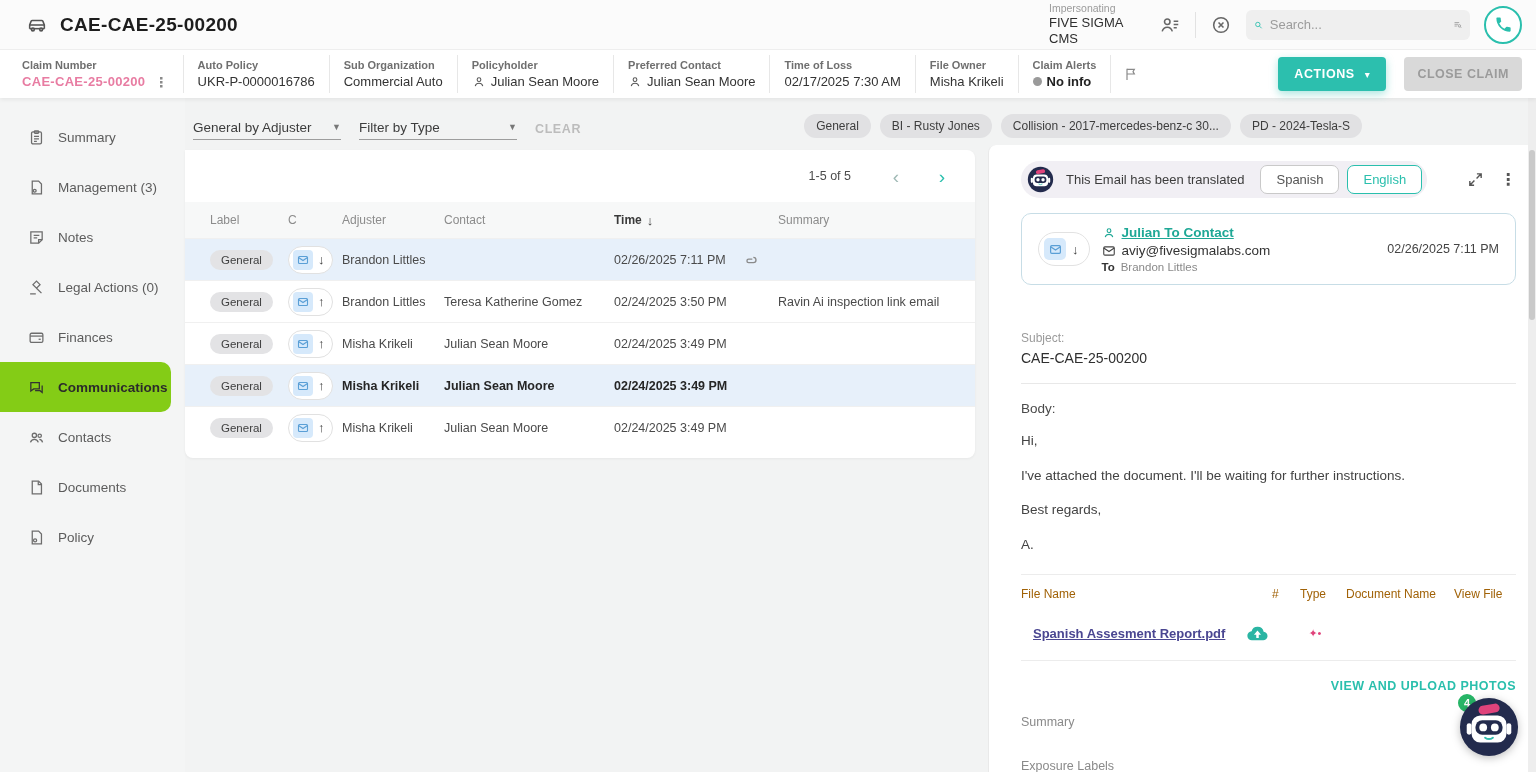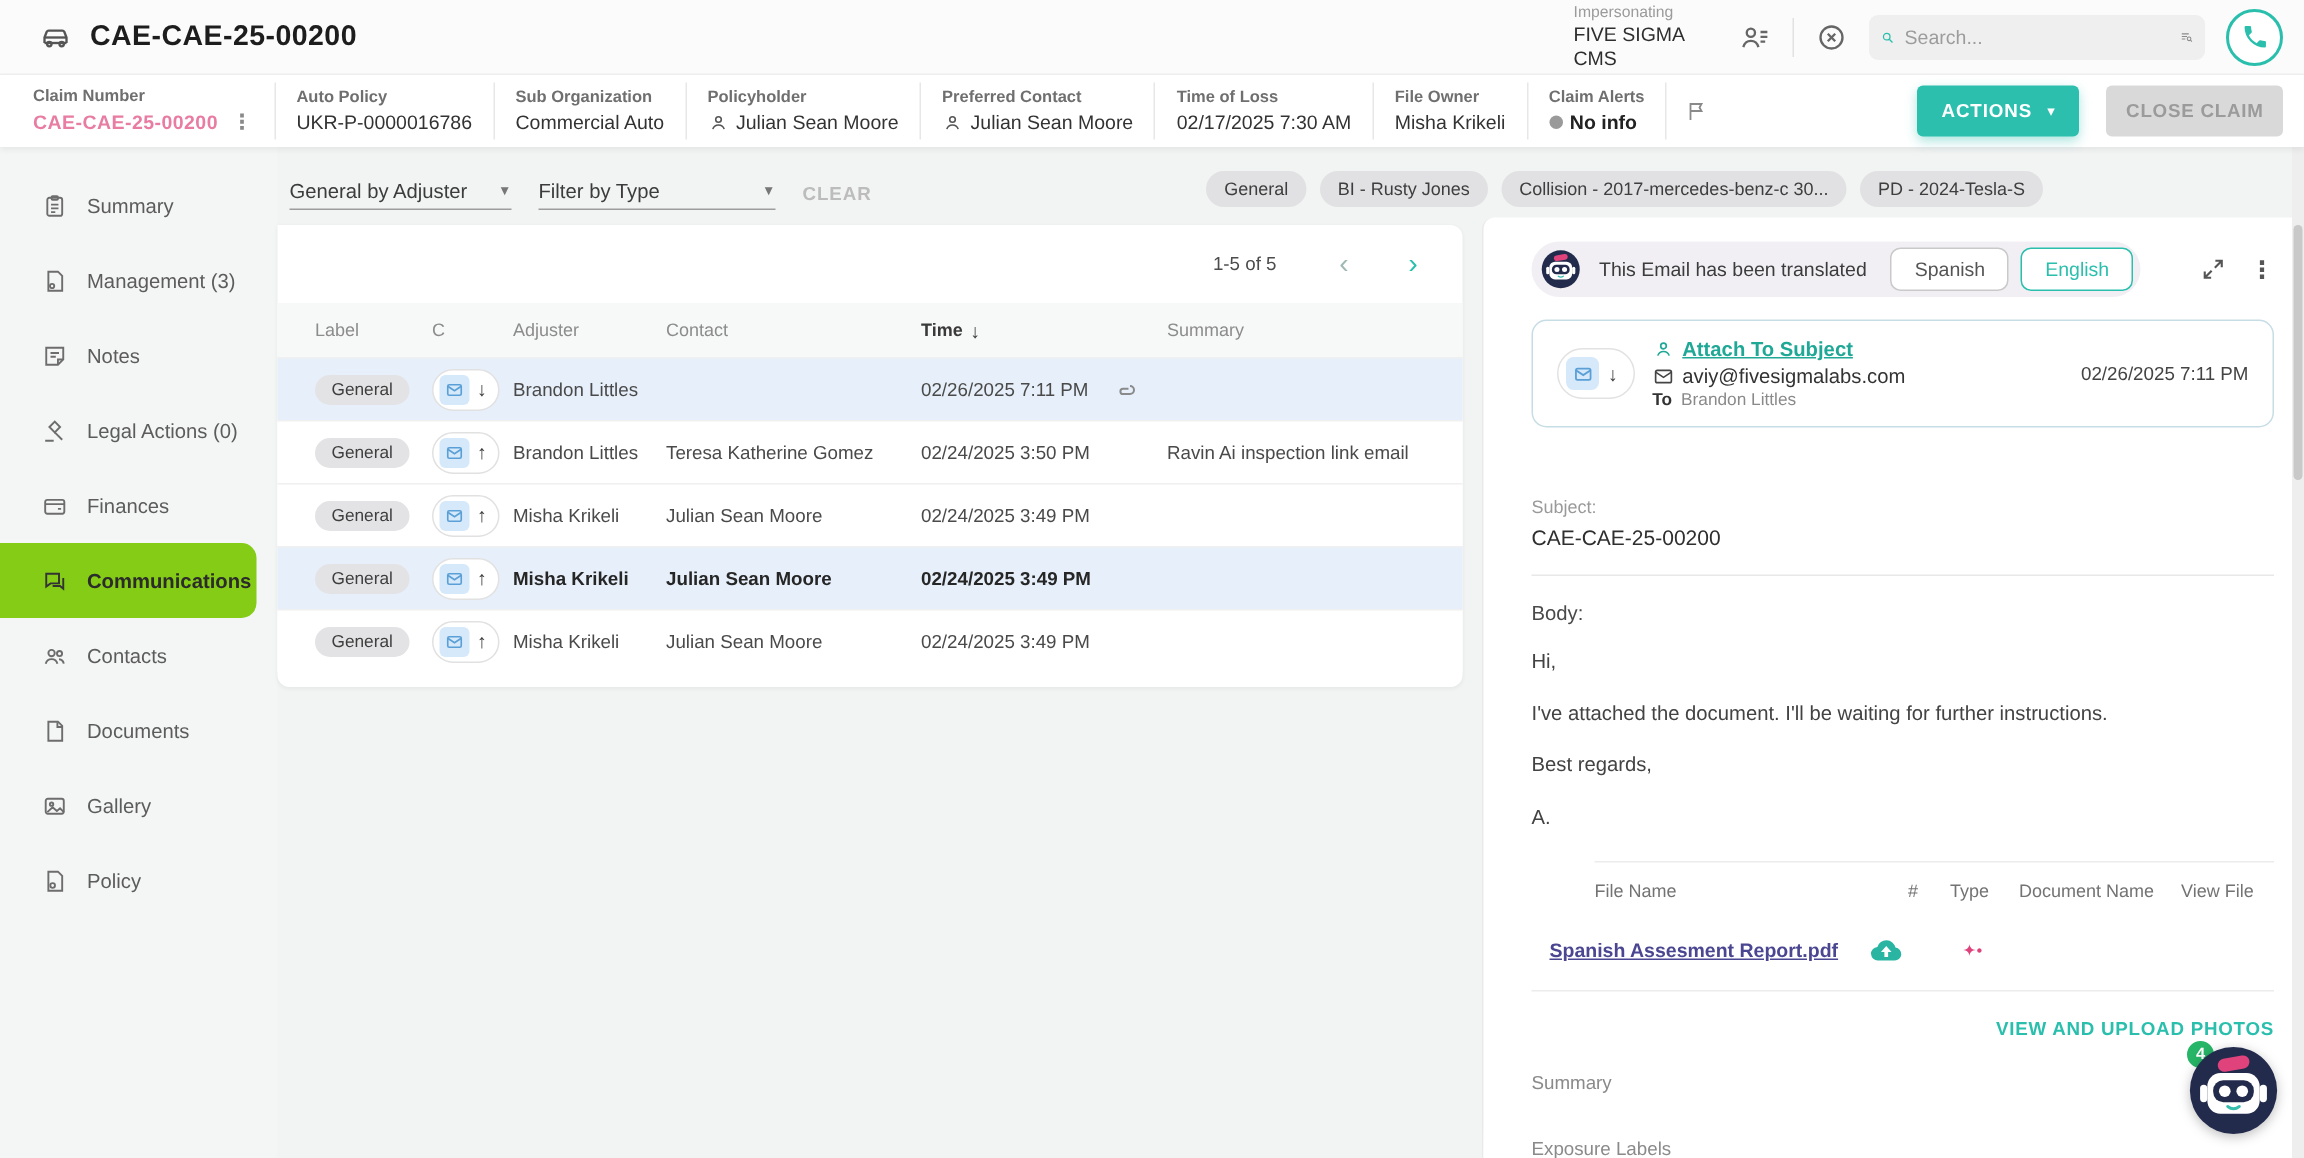--- a/index.html
+++ b/index.html
@@ -108,21 +108,21 @@
   .ec-date { margin-left:auto; font-size:12.5px; color:#444; }
   .gicon { width:14px; height:14px; color:#555; display:inline-flex; }
 
   .subject-block { margin-top:46px; }
   .ep-minilabel { font-size:12px; color:#9a9a9a; }
   .subject-value { font-size:14px; color:#2f2f2f; margin-top:5px; }
   .ep-divider { border-bottom:1px solid #e8e8e8; margin-top:17px; }
   .body-label { margin-top:17px; font-size:13.5px; color:#4a4a4a; }
   .body-line { margin-top:15px; font-size:13.5px; color:#434343; line-height:1.45; }
 
-  .att-header { margin-top:20px; border-top:1px solid #ececec; display:grid; grid-template-columns:1fr 28px 46px 108px 62px; padding:12px 0 10px; font-size:12px; color:#737373;margin-left:42px; }
+  .att-header { margin-top:20px; border-top:1px solid #ececec; display:grid; grid-template-columns:1fr 28px 46px 108px 62px; padding:12px 0 10px; font-size:12px; color:#a16207; }
   .att-row { display:flex; align-items:center; gap:20px; padding:10px 0 14px 12px; border-bottom:1px solid #ececec; }
   .file-link { color:#4a4691; font-size:13px; font-weight:bold; text-decoration:underline; cursor:pointer; }
   .cloud-ic { width:25px; height:25px; display:inline-flex; cursor:pointer; }
   .sparkle { color:#e0437b; font-size:11px; margin-left:18px; }
   .view-photos { margin-top:18px; text-align:right; color:#2ABFAD; font-weight:bold; font-size:12.5px; letter-spacing:.5px; cursor:pointer; }
   .summary-label { margin-top:22px; font-size:12.5px; color:#8a8a8a; }
   .exposure-label { margin-top:30px; font-size:12.5px; color:#8a8a8a; }
 
   
   .scrollbar { position:absolute; right:0; top:0; bottom:0; width:8px; background:#eeeeee; }
@@ -339,30 +339,20 @@
             <svg viewBox="0 0 24 24" fill="none" stroke="currentColor" stroke-width="1.8">
               <path d="M6 3h9l4 4v14H6z"></path>
               <path d="M14.5 3.5V8H19"></path>
             </svg>
           </span>
         <span>Documents</span>
       </div>
       <div class="side-item">
         <span class="sicon">
             <svg viewBox="0 0 24 24" fill="none" stroke="currentColor" stroke-width="1.8">
-              <rect x="3.5" y="5" width="17" height="14" rx="2"></rect>
-              <circle cx="9" cy="10" r="1.6"></circle>
-              <path d="M5 17.5l5-4.5 4 3.5 3-2.5 3.5 3.5"></path>
-            </svg>
-          </span>
-        <span>Gallery</span>
-      </div>
-      <div class="side-item">
-        <span class="sicon">
-            <svg viewBox="0 0 24 24" fill="none" stroke="currentColor" stroke-width="1.8">
               <path d="M6 3h9l4 4v14H6z"></path>
               <circle cx="10" cy="16" r="2.2"></circle>
             </svg>
           </span>
         <span>Policy</span>
       </div>
     </nav>
 
     <div class="right-of-sidebar">
 
@@ -544,21 +534,21 @@
               <span class="dir-arrow">↓</span>
             </span>
             <div class="ec-info">
               <span class="ec-line">
                 <span class="gicon">
                     <svg viewBox="0 0 24 24" fill="none" stroke="#1FA896" stroke-width="1.9">
                       <circle cx="12" cy="8" r="3.2"></circle>
                       <path d="M5.5 19c.9-3 3.4-4.7 6.5-4.7s5.6 1.7 6.5 4.7"></path>
                     </svg>
                   </span>
-                <span class="attach-link">Attach To Subject</span>
+                <span class="attach-link">Julian To Contact</span>
               </span>
               <span class="ec-line">
                 <span class="gicon">
                     <svg viewBox="0 0 24 24" fill="none" stroke="#444" stroke-width="1.9">
                       <rect x="3" y="5" width="18" height="14" rx="2"></rect>
                       <path d="M3 7l9 6 9-6"></path>
                     </svg>
                   </span>
                 <span class="from-email">aviy@fivesigmalabs.com</span>
               </span>

